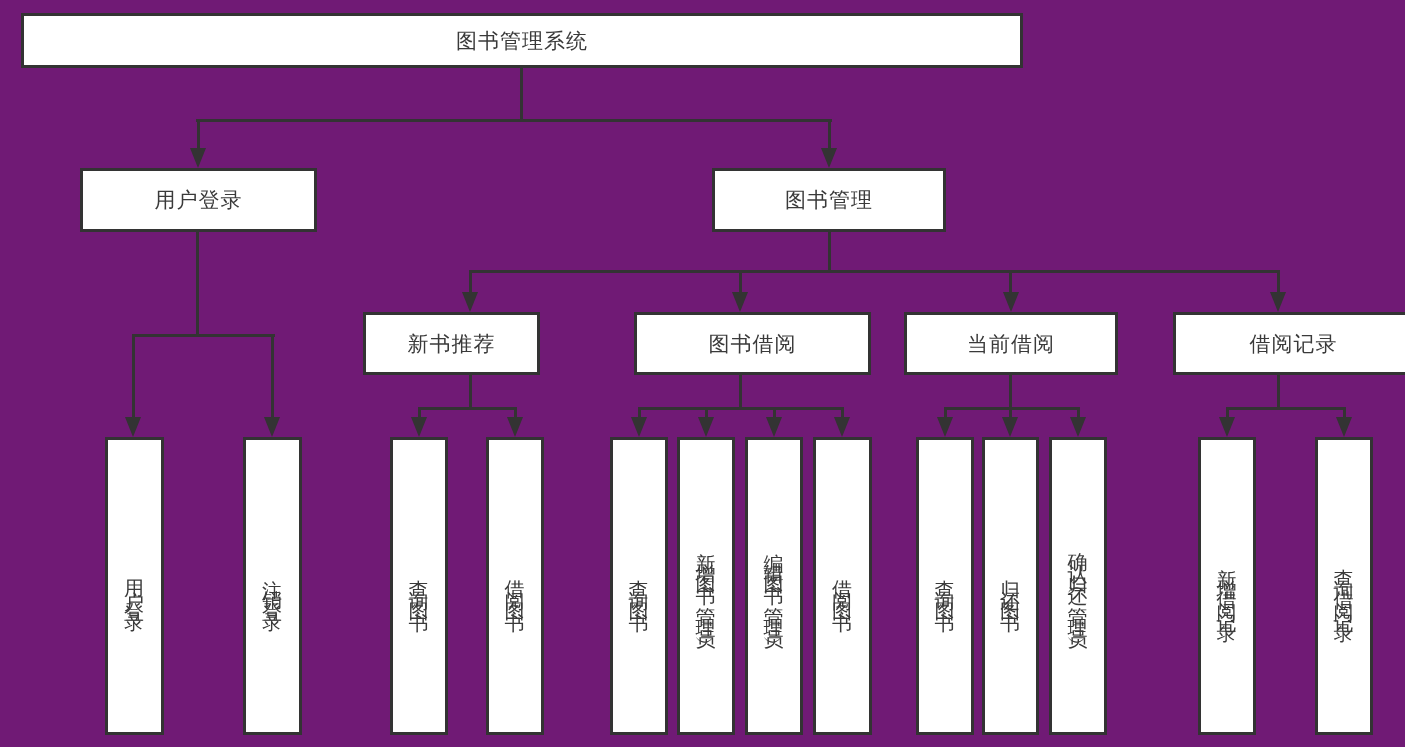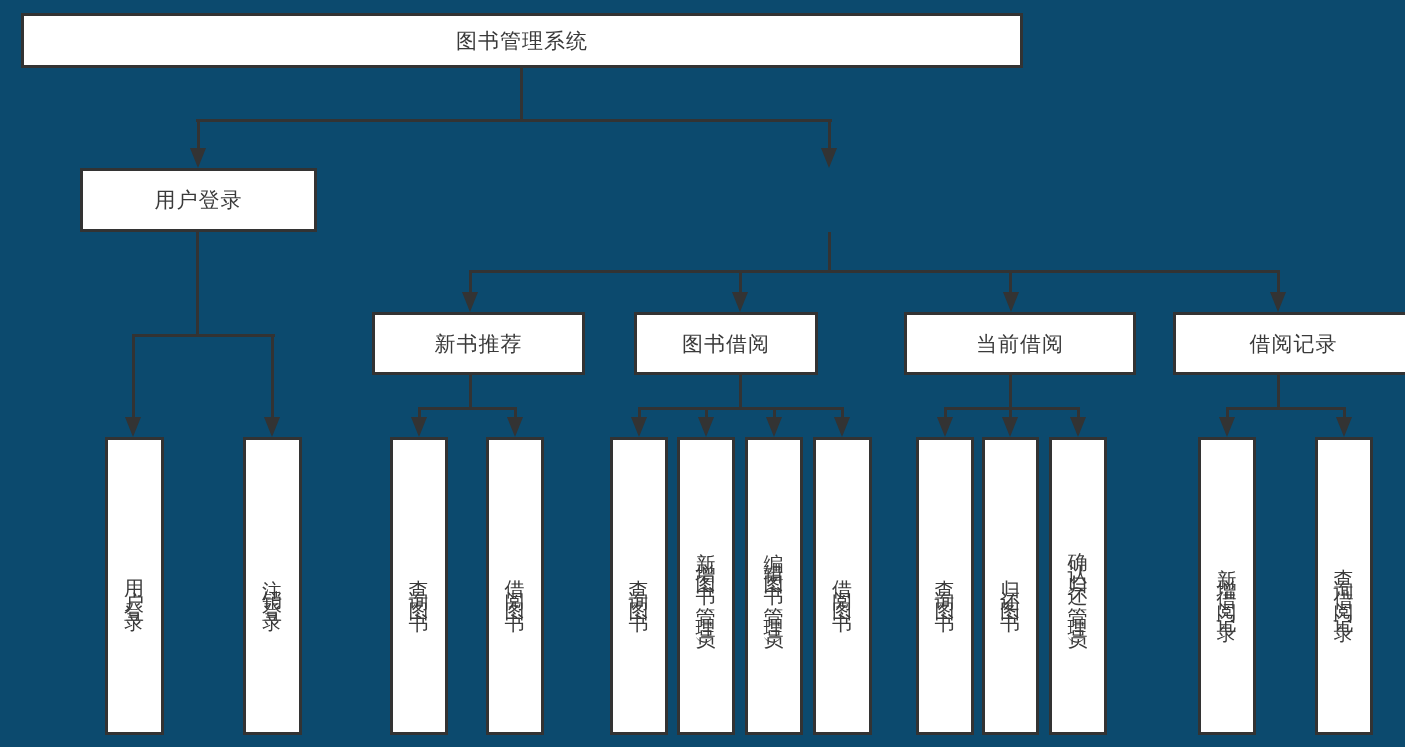--- a/index.html
+++ b/index.html
@@ -1,20 +1,20 @@
 <!DOCTYPE html>
 <html><head>
 <meta charset="utf-8">
 <style>
   html, body { margin: 0; padding: 0; background: #ffffff; }
   #canvas {
     position: relative;
     width: 1405px;
     height: 747px;
-    background: #0c4a6e;
+    background: #701a75;
     overflow: hidden;
     font-family: "Liberation Sans", sans-serif;
   }
   .box {
     position: absolute;
     box-sizing: border-box;
     border: 3px solid #333333;
     background: #ffffff;
     display: flex;
     align-items: center;
@@ -68,20 +68,23 @@
     <div class="hline" style="left:196px;top:119px;width:636px"></div>
     <div class="vline" style="left:197px;top:119px;height:31px"></div>
     <div class="arrowhead" style="left:190px;top:148px"></div>
     <div class="vline" style="left:828px;top:119px;height:31px"></div>
     <div class="arrowhead" style="left:821px;top:148px"></div>
   </div>
 
   <div class="box hbox l2-box" style="left:80px;width:237px">
     <span>用户登录</span>
   </div>
+  <div class="box hbox l2-box" style="left:712px;width:234px">
+    <span>图书管理</span>
+  </div>
 
   <div>
     <div class="vline" style="left:196px;top:232px;height:105px"></div>
     <div class="hline" style="left:132px;top:334px;width:143px"></div>
     <div class="vline" style="left:132px;top:334px;height:84px"></div>
     <div class="arrowhead" style="left:125px;top:417px"></div>
     <div class="vline" style="left:271px;top:334px;height:84px"></div>
     <div class="arrowhead" style="left:264px;top:417px"></div>
   </div>
 
@@ -91,27 +94,27 @@
     <div class="vline" style="left:469px;top:270px;height:23px"></div>
     <div class="arrowhead" style="left:462px;top:292px"></div>
     <div class="vline" style="left:739px;top:270px;height:23px"></div>
     <div class="arrowhead" style="left:732px;top:292px"></div>
     <div class="vline" style="left:1009px;top:270px;height:23px"></div>
     <div class="arrowhead" style="left:1003px;top:292px"></div>
     <div class="vline" style="left:1277px;top:270px;height:23px"></div>
     <div class="arrowhead" style="left:1270px;top:292px"></div>
   </div>
 
-  <div class="box hbox l3-box" style="left:372px;width:213px">
+  <div class="box hbox l3-box" style="left:363px;width:177px">
     <span>新书推荐</span>
   </div>
-  <div class="box hbox l3-box" style="left:634px;width:184px">
+  <div class="box hbox l3-box" style="left:634px;width:237px">
     <span>图书借阅</span>
   </div>
-  <div class="box hbox l3-box" style="left:904px;width:232px">
+  <div class="box hbox l3-box" style="left:904px;width:214px">
     <span>当前借阅</span>
   </div>
   <div class="box hbox l3-box" style="left:1173px;width:241px">
     <span>借阅记录</span>
   </div>
 
   <div>
     <div class="vline" style="left:469px;top:375px;height:35px"></div>
     <div class="hline" style="left:418px;top:407px;width:99px"></div>
     <div class="vline" style="left:418px;top:407px;height:11px"></div>

